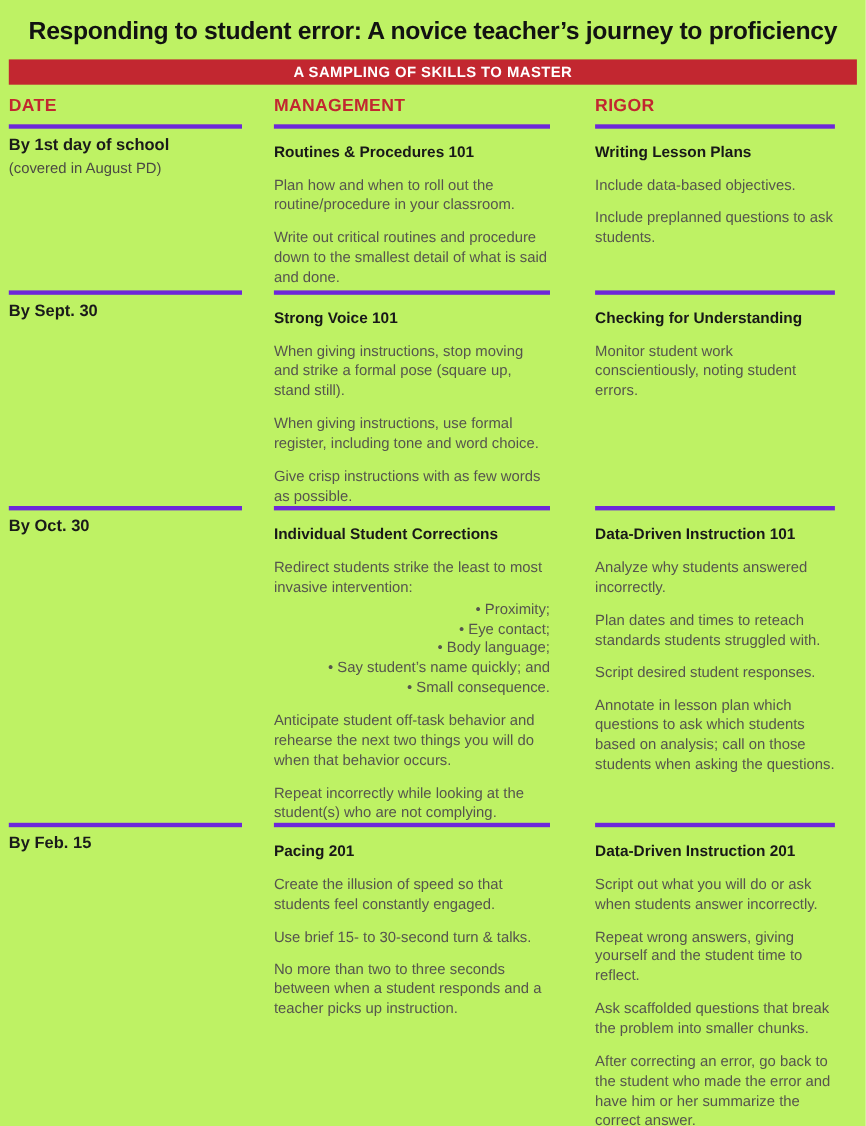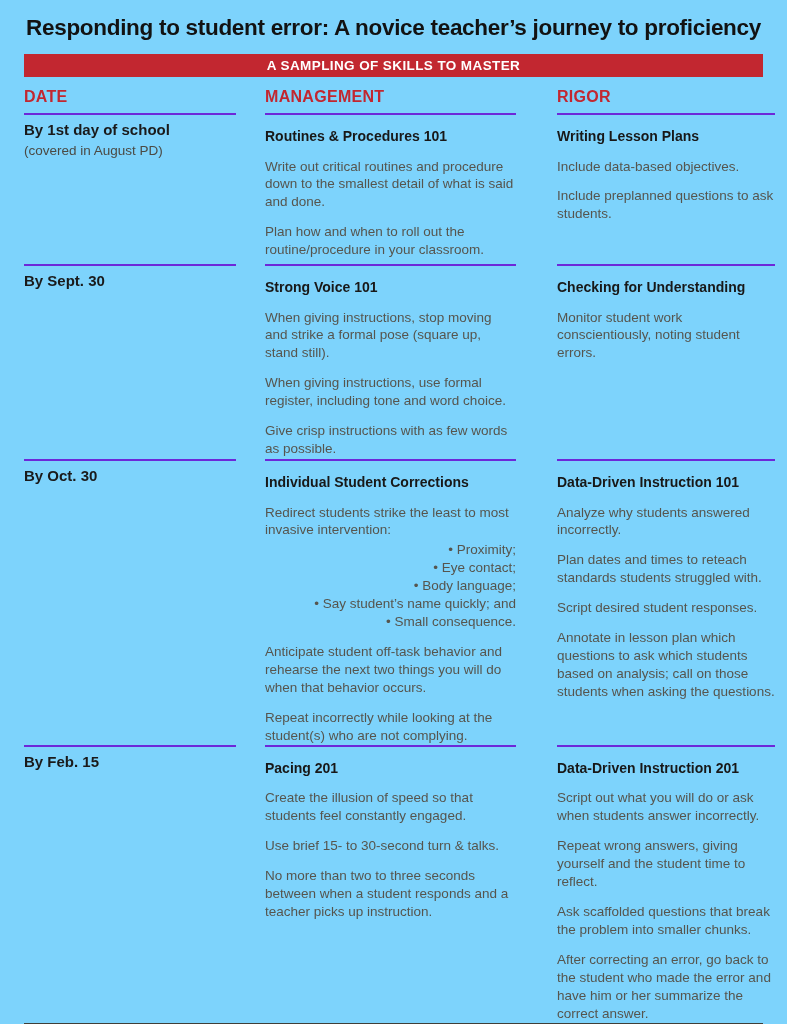--- a/index.html
+++ b/index.html
@@ -6,23 +6,23 @@
   body {
     background: #faf8eb;
     font-family: "Liberation Sans", sans-serif;
     -webkit-font-smoothing: antialiased;
   }
   .page {
     position: relative;
     width: 787px;
     height: 1024px;
     box-sizing: border-box;
-    padding: 0 24px;
+    padding: 0 8px;
     overflow: hidden;
-    background: #7dd3fc;
+    background: #bef264;
   }
   .title {
     text-align: center;
     font-weight: bold;
     font-size: 22.5px;
     letter-spacing: -0.3px;
     color: #121212;
     padding-top: 14px;
     line-height: 1.2;
   }
@@ -42,21 +42,21 @@
     grid-template-columns: 212px 29px 251px 41px 218px;
   }
   .col-header {
     color: #c22730;
     font-weight: bold;
     font-size: 16px;
     letter-spacing: 0.3px;
     padding: 11px 0 7px 0;
   }
   .row .cell {
-    border-top: 2px solid #6d28d9;
+    border-top: 4px solid #6d28d9;
     padding-top: 6px;
     box-sizing: border-box;
   }
   .gap { border: none; }
   .date-main {
     font-weight: bold;
     font-size: 15px;
     color: #1a1a1a;
     line-height: 1.25;
   }
@@ -116,22 +116,22 @@
 
   <div id="rows">
       <div class="grid row" style="min-height: 151px;">
         <div class="cell">
           <div class="date-main">By 1st day of school</div>
           <div class="date-sub">(covered in August PD)</div>
         </div>
         <div class="gap"></div>
         <div class="cell">
           <h3 class="cell-heading">Routines &amp; Procedures 101</h3>
+          <p>Plan how and when to roll out the routine/procedure in your classroom.</p>
           <p>Write out critical routines and procedure down to the smallest detail of what is said and done.</p>
-          <p>Plan how and when to roll out the routine/procedure in your classroom.</p>
         </div>
         <div class="gap"></div>
         <div class="cell">
           <h3 class="cell-heading">Writing Lesson Plans</h3>
           <p>Include data-based objectives.</p>
           <p>Include preplanned questions to ask students.</p>
         </div>
       </div>
       <div class="grid row" style="min-height: 195px;">
         <div class="cell">

